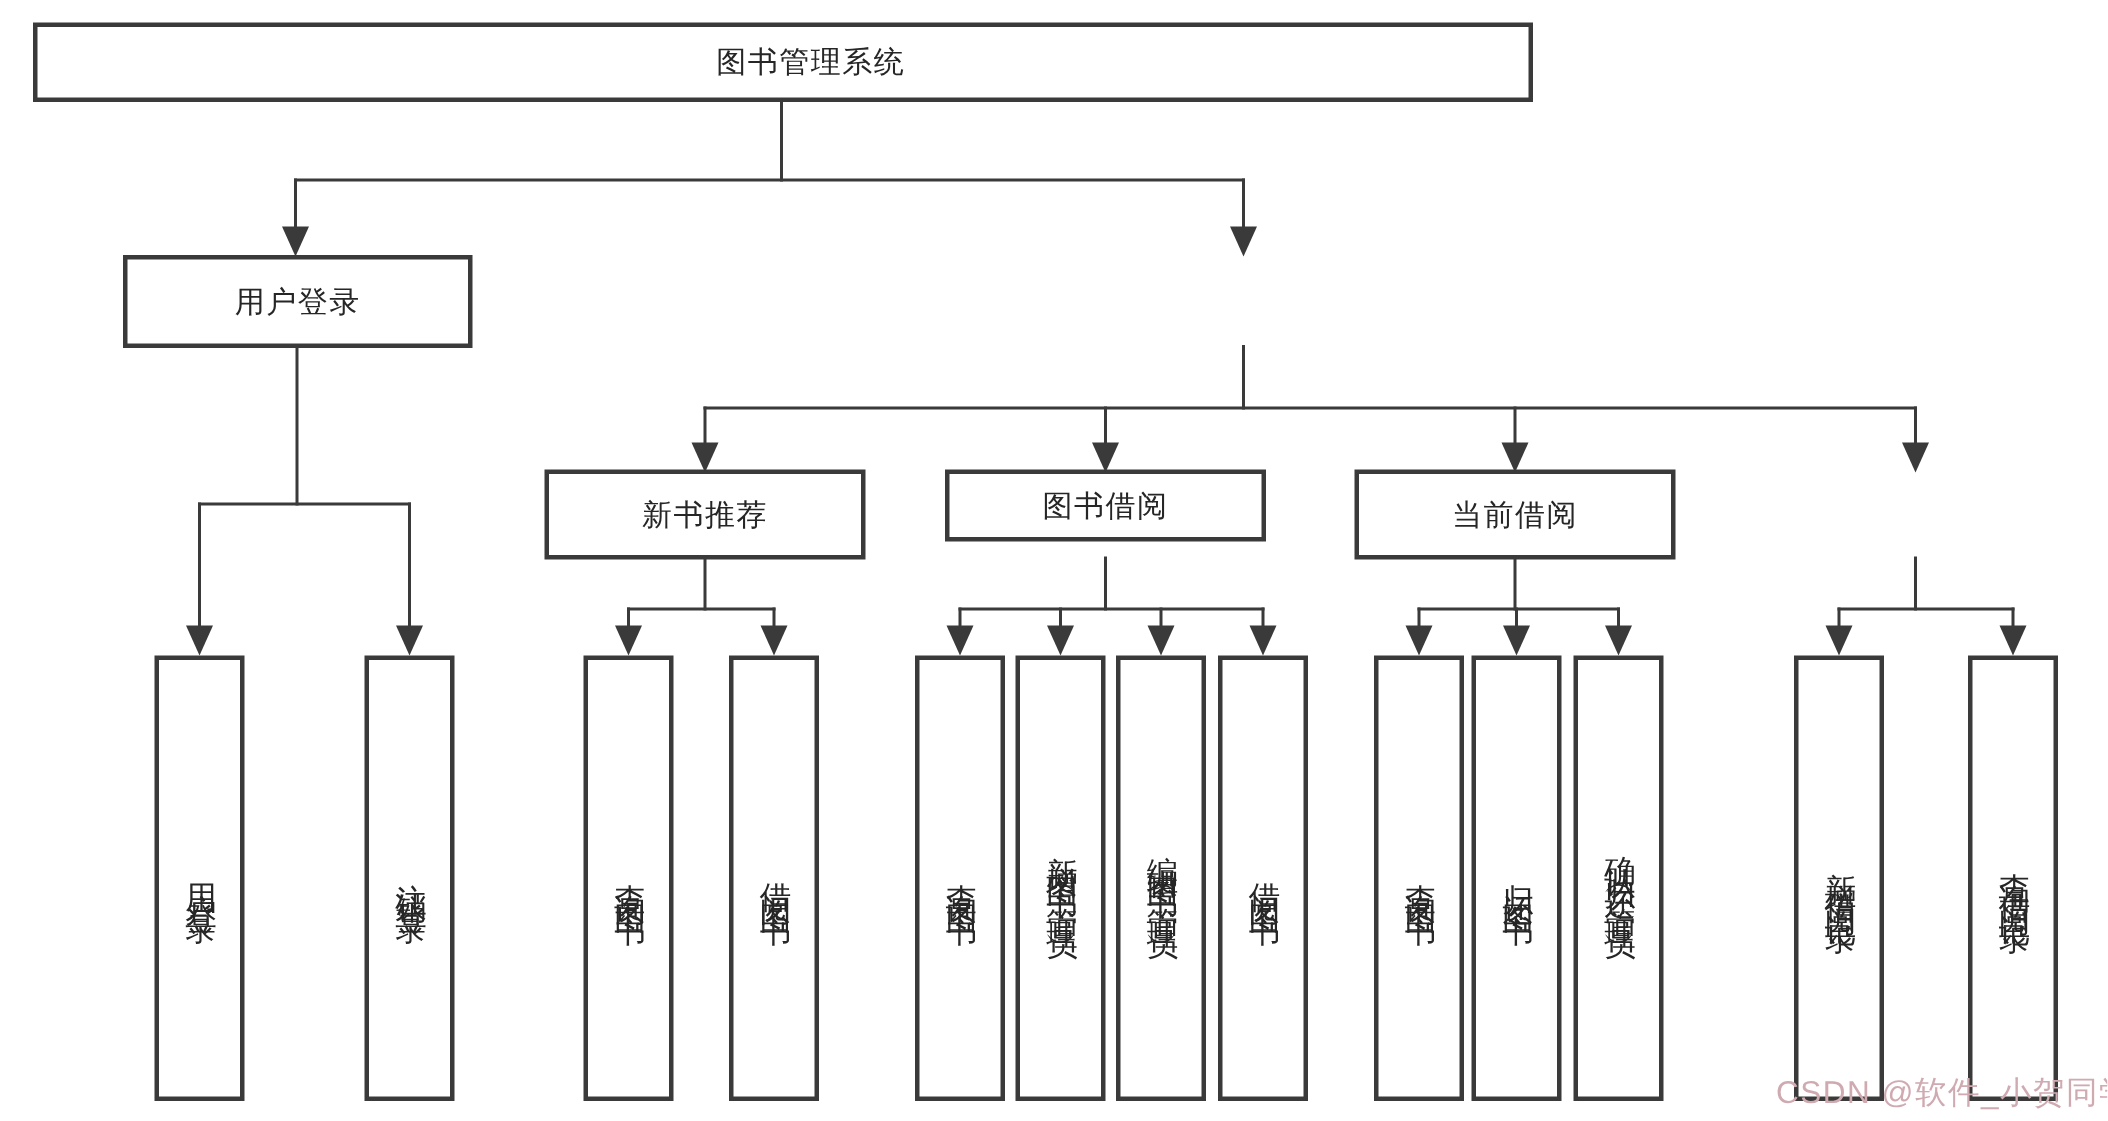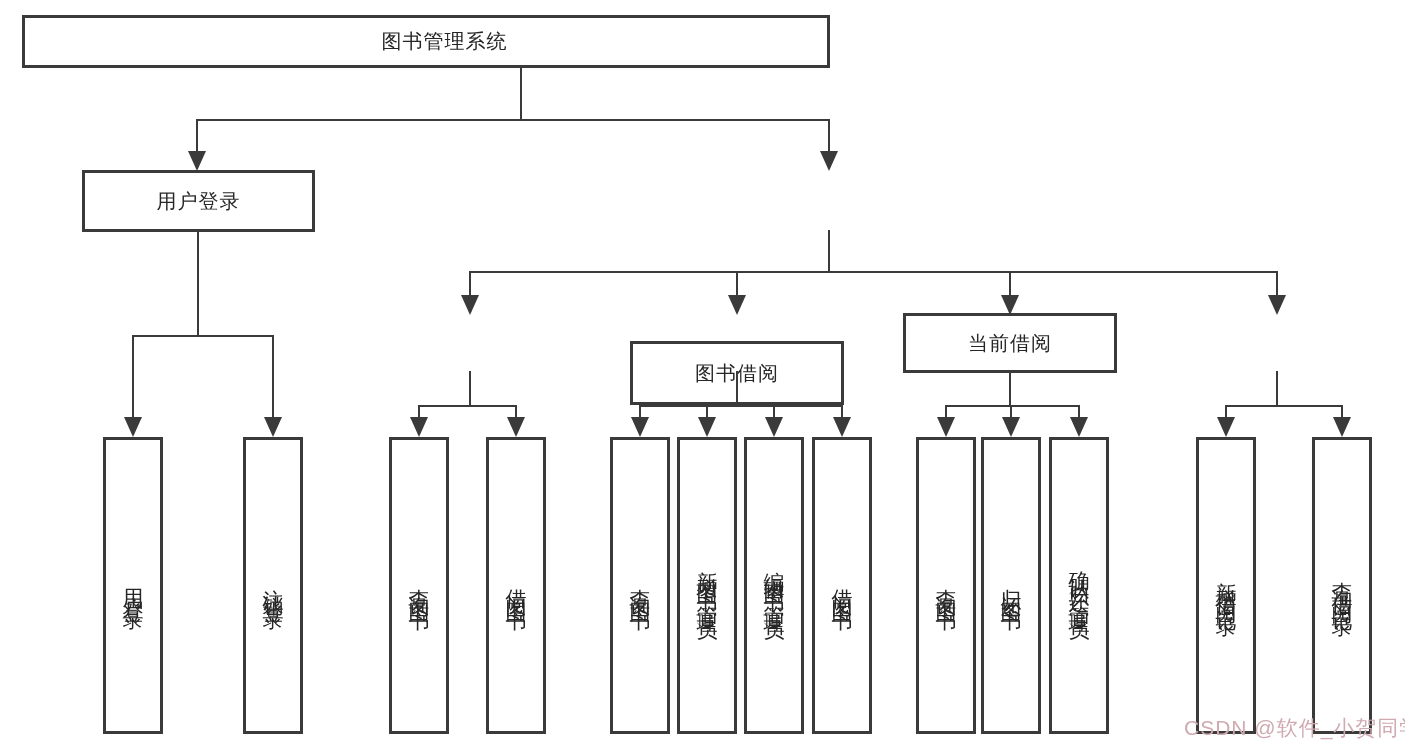--- a/index.html
+++ b/index.html
@@ -28,31 +28,34 @@
   .watermark{
     position:absolute;left:1184px;top:714px;z-index:9;
     font-size:21px;white-space:nowrap;letter-spacing:1px;
   }
 </style>
 </head>
 <body>
 
 <div class="canvas" style="--line: #3a3a3a; --text: #262626; background: rgb(255, 255, 255);">
 
-  <div class="box" style="left:22px;top:15px;width:808px;height:53px;padding-left:37px;">
+  <div class="box" style="left:22px;top:15px;width:1000px;height:53px;padding-left:37px;">
     <span>图书管理系统</span>
   </div>
 
   <div class="box" style="left:82px;top:170px;width:233px;height:62px;">
     <span>用户登录</span>
   </div>
 
 
+  <div class="box" style="left:363px;top:313px;width:214px;height:60px;">
+    <span>新书推荐</span>
+  </div>
 
-  <div class="box" style="left:630px;top:313px;width:214px;height:64px;margin-top:28px;">
+  <div class="box" style="left:630px;top:313px;width:214px;height:48px;">
     <span>图书借阅</span>
   </div>
 
   <div class="box" style="left:903px;top:313px;width:214px;height:60px;">
     <span>当前借阅</span>
   </div>
 
 
   <div class="box leaf" style="left:103px;top:437px;width:60px;height:297px;">
     <span class="vtext">用户登录</span>

